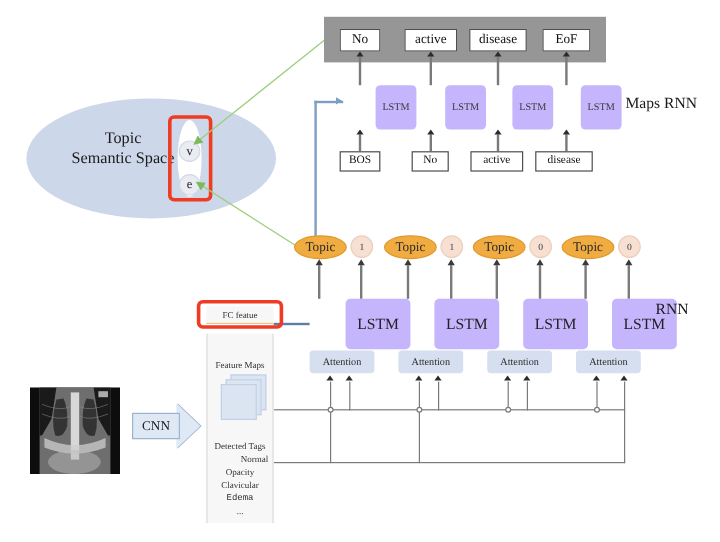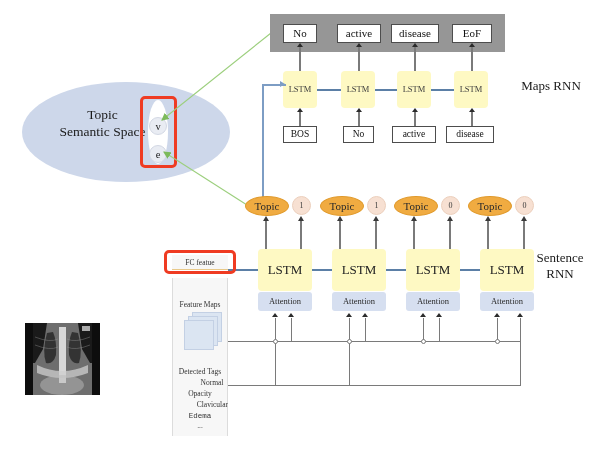--- a/index.html
+++ b/index.html
@@ -35,21 +35,21 @@
 
   
   .gray-band{left:270px;top:14px;width:235px;height:38px;background:#969696;}
   .wordbox{
     height:19px;border:1px solid #4d4d4d;background:#ffffff;
     text-align:center;font-size:11px;line-height:17px;color:#111;
   }
 
   
   .lstm{
-    background:#fef9c3;border-radius:4px;text-align:center;color:#3c3c3c;
+    background:#c4b5fd;border-radius:4px;text-align:center;color:#3c3c3c;margin-left:30px;
   }
   .lstm.word{width:34px;height:37px;font-size:8.5px;line-height:37px;}
   .lstm.sent{width:54px;height:42px;font-size:13px;line-height:42px;color:#222;}
 
   
   .inbox{
     height:17px;border:1px solid #4d4d4d;background:#ffffff;
     text-align:center;font-size:9.5px;line-height:15px;color:#111;
   }
 
@@ -249,21 +249,20 @@
   <div class="abs lstm sent" style="left:332px;top:249px;">LSTM</div>
   <div class="abs lstm sent" style="left:406px;top:249px;">LSTM</div>
   <div class="abs lstm sent" style="left:480px;top:249px;">LSTM</div>
 
   <div class="abs attn" style="left:258px;top:292px;">Attention</div>
   <div class="abs attn" style="left:332px;top:292px;">Attention</div>
   <div class="abs attn" style="left:406px;top:292px;">Attention</div>
   <div class="abs attn" style="left:480px;top:292px;">Attention</div>
 
   <div class="abs side-label" style="left:524px;top:250px;width:72px;">
-    <div>Sentence</div>
     <div>RNN</div>
   </div>
 
   <div class="abs hline-gray" style="left:228px;top:341px;width:293px;"></div>
   <div class="abs hline-gray" style="left:228px;top:385px;width:293px;"></div>
 
   <div class="abs vline-thin" style="left:275px;top:318px;height:68px;"></div>
   <div class="abs arrow-up-sm" style="left:272px;top:313px;"></div>
   <div class="abs junction" style="left:273px;top:339px;"></div>
   <div class="abs vline-thin" style="left:291px;top:318px;height:24px;"></div>
@@ -293,24 +292,29 @@
   <div class="abs fc-red"></div>
 
   <div class="abs panel-title" style="left:172px;top:300px;width:56px;">Feature Maps</div>
   <div class="abs fm-card" style="left:192px;top:312px;"></div>
   <div class="abs fm-card" style="left:188px;top:316px;"></div>
   <div class="abs fm-card" style="left:184px;top:320px;"></div>
 
   <div class="abs panel-title" style="left:170px;top:367px;width:60px;font-family:Liberation Serif, serif;">Detected Tags</div>
   <div class="abs tag-line" style="left:172px;top:378px;width:80px;">Normal</div>
   <div class="abs tag-line" style="left:172px;top:389px;width:56px;">Opacity</div>
-  <div class="abs tag-line" style="left:172px;top:400px;width:56px;text-align:right;">Clavicular</div>
+  <div class="abs tag-line" style="left:172px;top:400px;width:56px;">Clavicular</div>
   <div class="abs tag-line" style="left:172px;top:411px;width:56px;font-family:Liberation Mono, monospace;">Edema</div>
   <div class="abs tag-line" style="left:172px;top:421px;width:56px;">...</div>
 
+  <div class="abs cnn-wrap">
+    <div class="abs cnn-head-o"></div>
+    <div class="abs cnn-head" style="left:37px;"></div>
+    <div class="abs cnn-body">CNN</div>
+  </div>
 
   <div class="abs xray">
     <svg width="75" height="72" viewBox="0 0 75 72">
       <rect x="0" y="0" width="75" height="72" fill="#0d0d0d"></rect>
       <rect x="8" y="0" width="59" height="72" fill="#6e6e6e"></rect>
       <path d="M8 0 L22 0 L18 26 L10 40 L8 40 Z" fill="#1a1a1a"></path>
       <path d="M67 0 L53 0 L57 26 L65 40 L67 40 Z" fill="#1a1a1a"></path>
       <rect x="34" y="4" width="7" height="56" fill="#d8d8d8"></rect>
       <path d="M22 10 Q17 28 21 40 Q28 42 31 32 Q32 18 28 9 Z" fill="#2b2b2b" opacity="0.88"></path>
       <path d="M53 10 Q58 28 54 40 Q47 42 44 32 Q43 18 47 9 Z" fill="#2b2b2b" opacity="0.88"></path>

